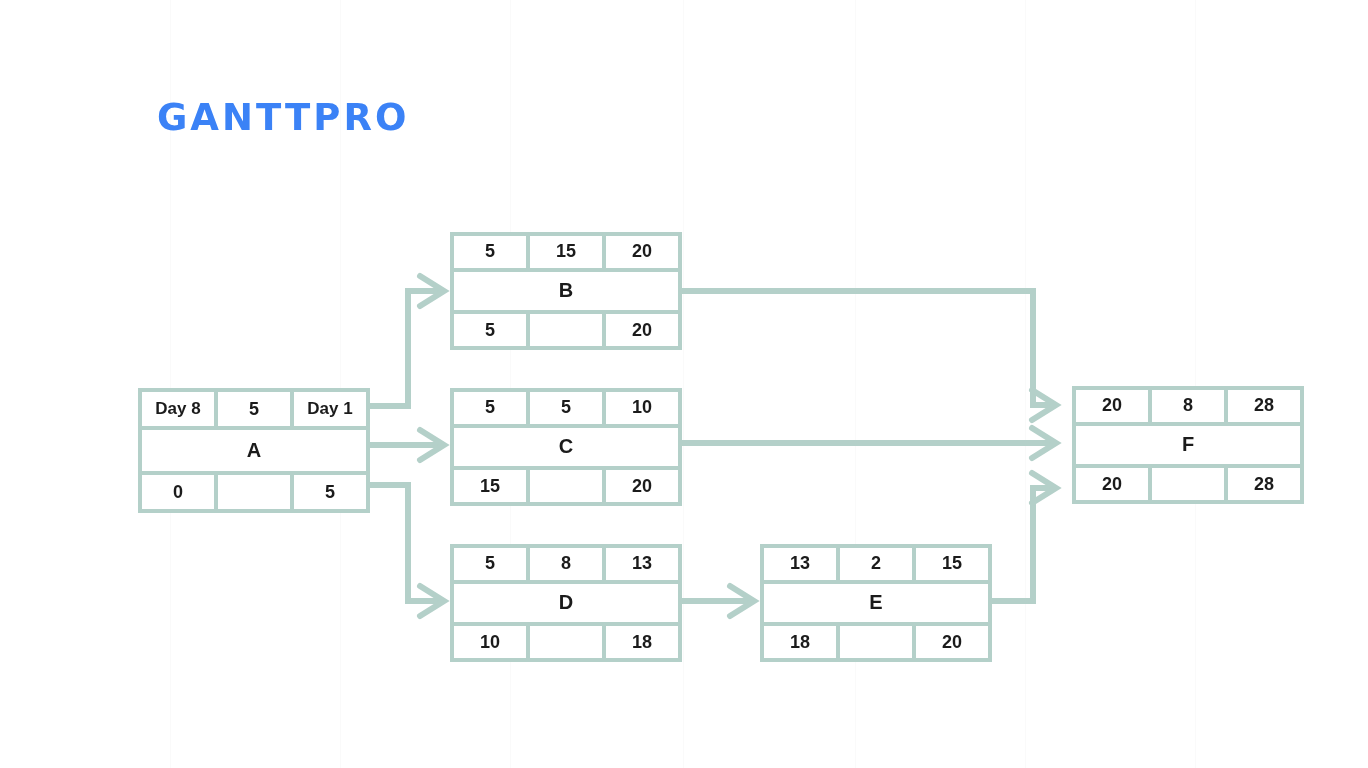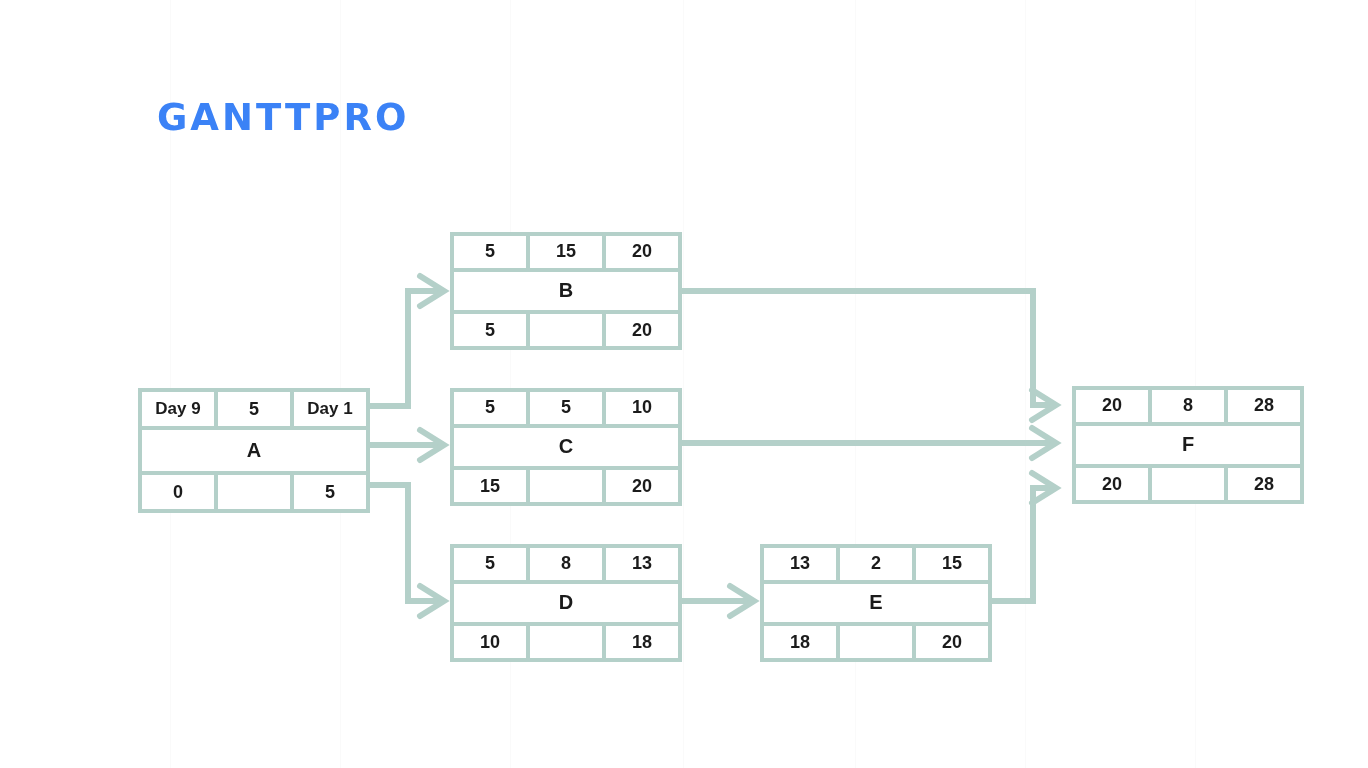--- a/index.html
+++ b/index.html
@@ -134,21 +134,21 @@
     <polyline points="730,586 754,601 730,616" stroke-linecap="round"></polyline>
 
     <path d="M 992 601 L 1033 601 L 1033 488 L 1052 488"></path>
     <polyline points="1032,473 1056,488 1032,503" stroke-linecap="round"></polyline>
   </g>
 </svg>
 
 <div id="node-layer">
     <div class="node" style="left: 138px; top: 388px; width: 232px; height: 125px;">
       <div class="node-row row-top">
-        <div class="cell cell-pad-a">Day 9</div>
+        <div class="cell cell-pad-a">Day 8</div>
         <div class="cell">5</div>
         <div class="cell cell-pad-a">Day 1</div>
       </div>
       <div class="node-row row-mid">
         <div class="cell wide">A</div>
       </div>
       <div class="node-row row-bottom">
         <div class="cell">0</div>
         <div class="cell"></div>
         <div class="cell">5</div>

